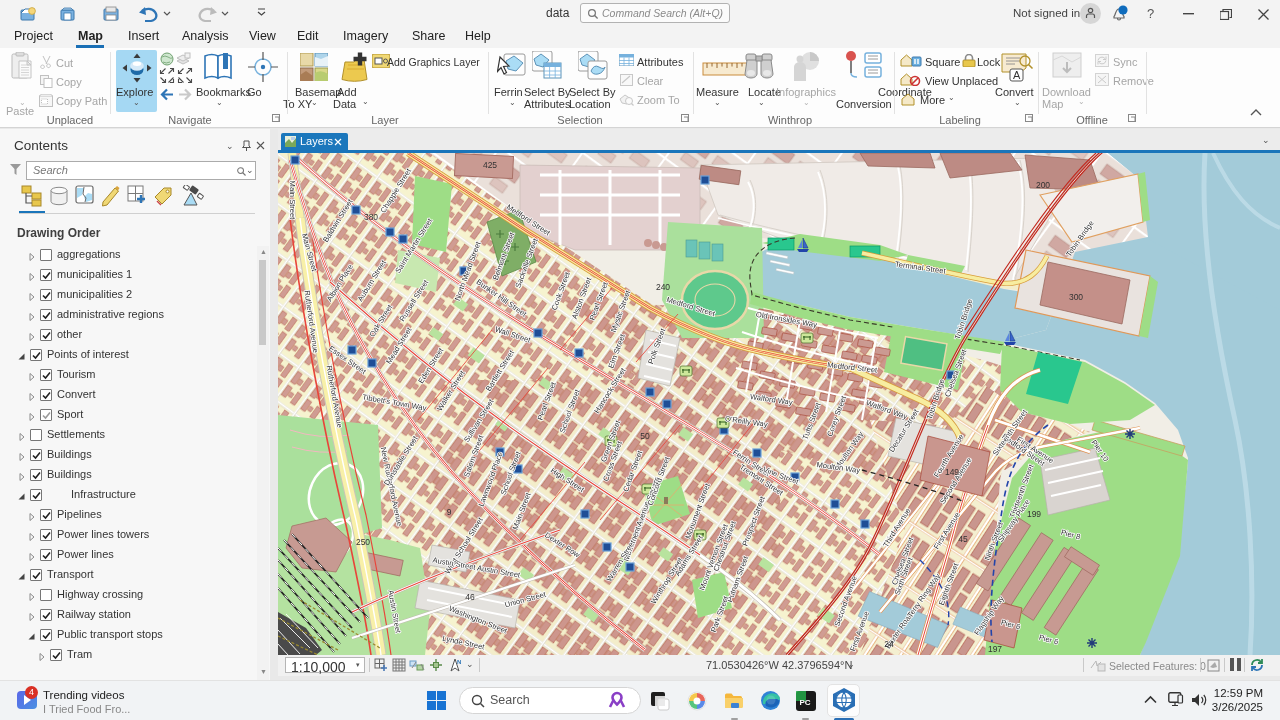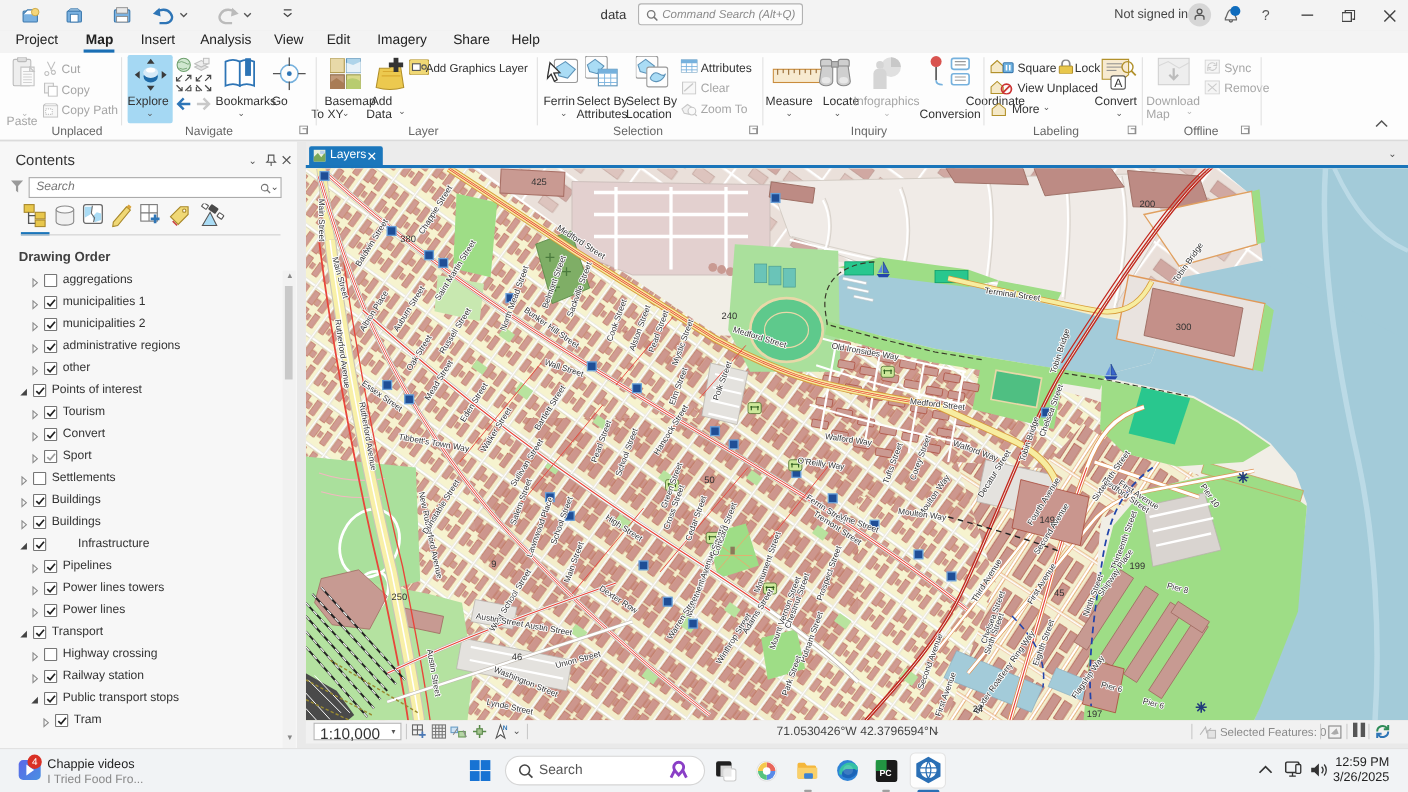--- a/index.html
+++ b/index.html
@@ -308,21 +308,21 @@
     <g fill="#fff" stroke="#76b1dd" stroke-width="1.5">
         <rect x="22" y="2" width="16" height="10" rx="2"></rect>
         <rect x="22" y="16" width="16" height="10" rx="2"></rect>
       </g>
     <g stroke="#9a9a9a">
         <path d="M25 5 h10 M25 8 h10 M25 19 h10 M25 22 h10"></path>
       </g>
   </svg>
   <div class="btxt" style="left:836px;top:38px;width:50px;padding-left:42px;">Coordinate</div>
   <div class="btxt" style="left:836px;top:50px;width:50px;">Conversion</div>
-  <div class="glabel" style="left:750px;width:80px;">Inquiry</div>
+  <div class="glabel" style="left:750px;width:80px;">Winthrop</div>
   <div class="gsep" style="left:894px;"></div>
 
   
   <svg class="abs" style="left:900px;top:6px" width="22" height="13" viewBox="0 0 22 13">
     <path d="M1 6 l5.5 -5 5.5 5 v6 h-11 z" fill="#f5e9c8" stroke="#b2912b"></path>
     <rect x="12" y="3" width="9" height="9" rx="1" fill="#6db1e0" stroke="#3c79ad"></rect>
       <path d="M15 5 v5 m3 -5 v5" stroke="#fff" stroke-width="1.4"></path>
   </svg>
   <div class="btxt" style="left:925px;top:8px;text-align:left;">Square</div>
   <svg class="abs" style="left:962px;top:6px" width="14" height="13" viewBox="0 0 14 13">
@@ -1173,21 +1173,21 @@
       <path d="M3 8 a5 5 0 0 1 9 -3 m1 -3 v4 h-4" stroke="#2e8b57" fill="none" stroke-width="1.8"></path>
       <path d="M13 8 a5 5 0 0 1 -9 3 m-1 3 v-4 h4" stroke="#2e75b6" fill="none" stroke-width="1.8"></path>
     </svg>
 </div>
 
 <div id="taskbar" class="abs">
   <div class="abs" style="left:17px;top:10px;width:20px;height:18px;background:linear-gradient(135deg,#5a67e8,#4a90e2);border-radius:4px;">
     <div class="abs" style="left:7px;top:4px;width:0;height:0;border-left:7px solid #fff;border-top:5px solid transparent;border-bottom:5px solid transparent;"></div>
   </div>
   <div class="abs" style="left:25px;top:5px;width:13px;height:13px;background:#d93025;border-radius:50%;color:#fff;font-size:9px;text-align:center;line-height:13px;">4</div>
-  <div class="abs" style="left:43px;top:8px;font-size:11.5px;color:#222;">Chappie videos</div>
+  <div class="abs" style="left:43px;top:8px;font-size:11.5px;color:#222;">Trending videos</div>
   <div class="abs" style="left:43px;top:22px;font-size:11px;color:#888;">I Tried Food Fro...</div>
 
   <svg class="abs" style="left:427px;top:10px" width="19" height="19" viewBox="0 0 19 19">
       <g fill="#1873d3">
         <rect x="0" y="0" width="9" height="9"></rect>
         <rect x="10" y="0" width="9" height="9"></rect>
         <rect x="0" y="10" width="9" height="9"></rect>
         <rect x="10" y="10" width="9" height="9"></rect>
       </g>
     </svg>

